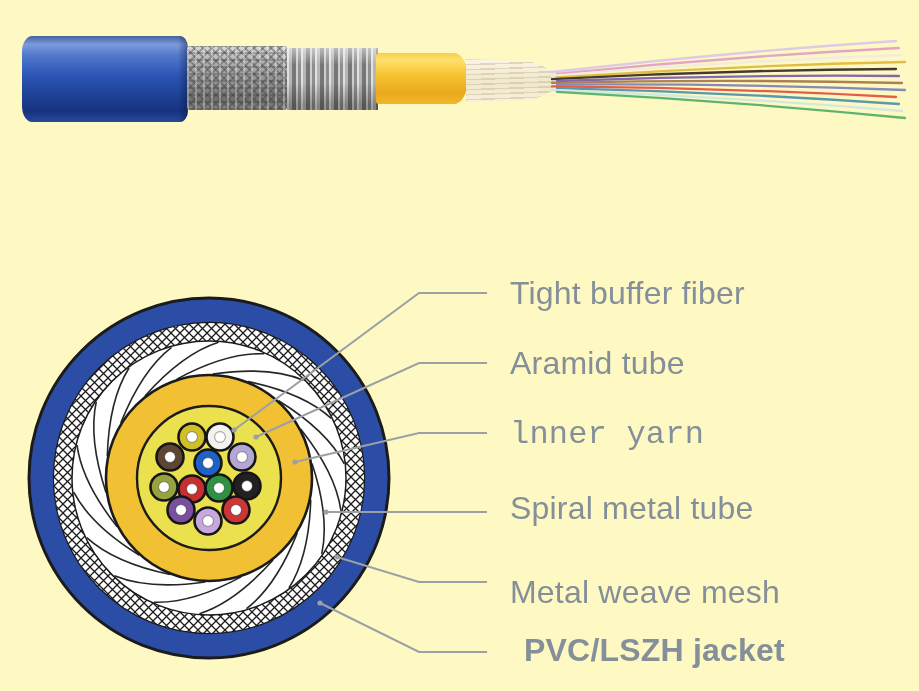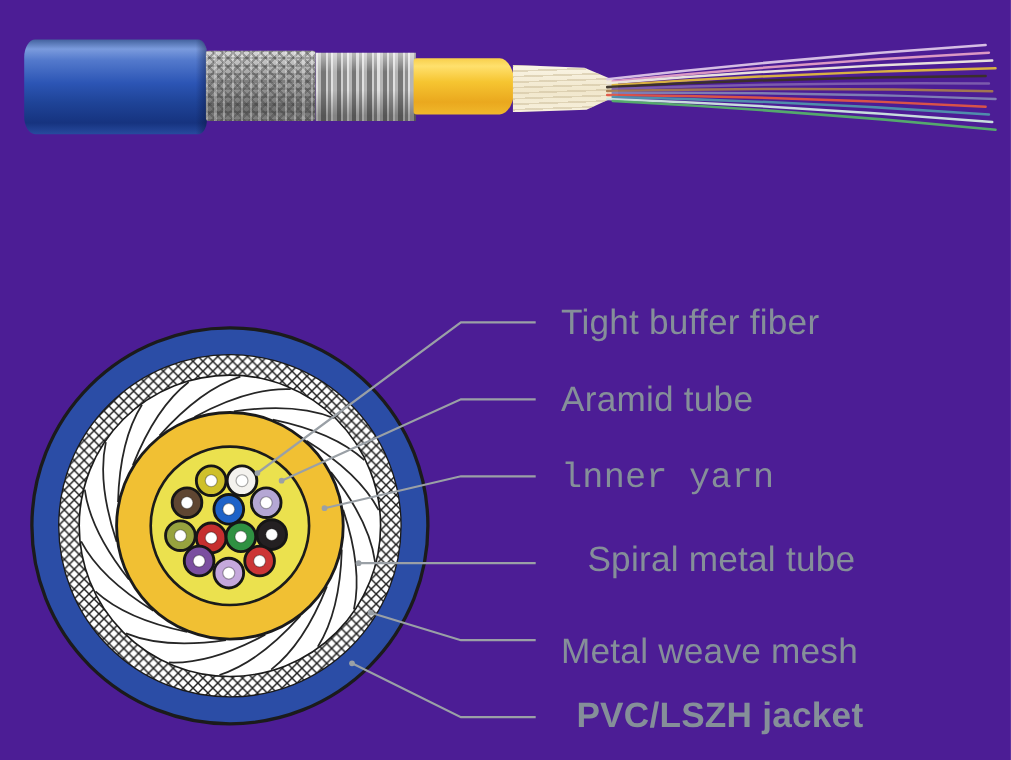--- a/index.html
+++ b/index.html
@@ -1,17 +1,17 @@
 <!DOCTYPE html>
 <html><head>
 <meta charset="utf-8">
 <style>
   html,body{margin:0;padding:0;background:#ffffff;}
   .stage{
-    position:relative;width:919px;height:691px;background:#4c1d95;overflow:hidden;
+    position:relative;width:919px;height:691px;background:#fef9c3;overflow:hidden;
     font-family:"Liberation Sans",sans-serif;
     text-align:center;
   }
   
   .top-cable{position:absolute;left:0;top:0;width:919px;height:170px;}
   .seg{position:absolute;}
   .seg-blue{
     left:22px;top:36px;width:166px;height:86px;
     border-radius:10px 8px 8px 10px / 16px 12px 12px 16px;
     background:linear-gradient(180deg,#44639f 0%,#7b9bdd 10%,#5379cc 22%,#2c55b5 46%,#1f4498 66%,#16337f 88%,#274a9e 100%);
@@ -150,18 +150,18 @@
       <polyline points="337,557 419,582 487,582" fill="none" stroke="#9aa0a6" stroke-width="2"></polyline>
       <circle cx="337" cy="557" r="2.6" fill="#9aa0a6"></circle>
       <polyline points="320,603 419,652 487,652" fill="none" stroke="#9aa0a6" stroke-width="2"></polyline>
       <circle cx="320" cy="603" r="2.6" fill="#9aa0a6"></circle>
     </svg>
 
   <div>
     <div class="cable-label" id="lbl-0" style="left: 510px; top: 271px;">Tight buffer fiber</div>
     <div class="cable-label" id="lbl-1" style="left: 510px; top: 341px;">Aramid tube</div>
     <div class="cable-label" id="lbl-2" style="left: 510px; top: 413px; font-family: Liberation Mono, monospace;">lnner yarn</div>
-    <div class="cable-label" id="lbl-3" style="left: 510px; top: 486px; margin-left: 24px;">Spiral metal tube</div>
+    <div class="cable-label" id="lbl-3" style="left: 510px; top: 486px;">Spiral metal tube</div>
     <div class="cable-label" id="lbl-4" style="left: 510px; top: 570px;">Metal weave mesh</div>
     <div class="cable-label" id="lbl-5" style="left: 524px; top: 628px; font-weight: bold;">PVC/LSZH jacket</div>
   </div>
 
 </div>
 
 </body></html>

